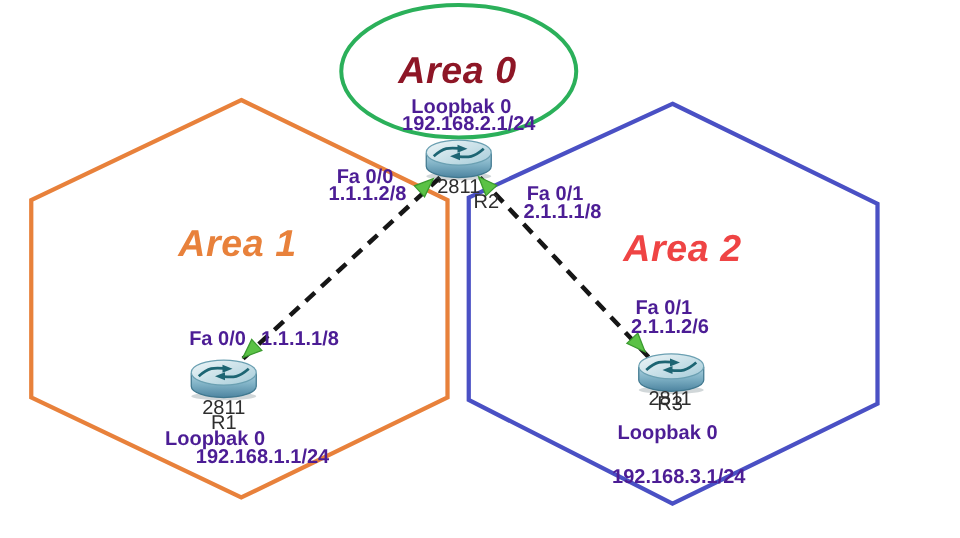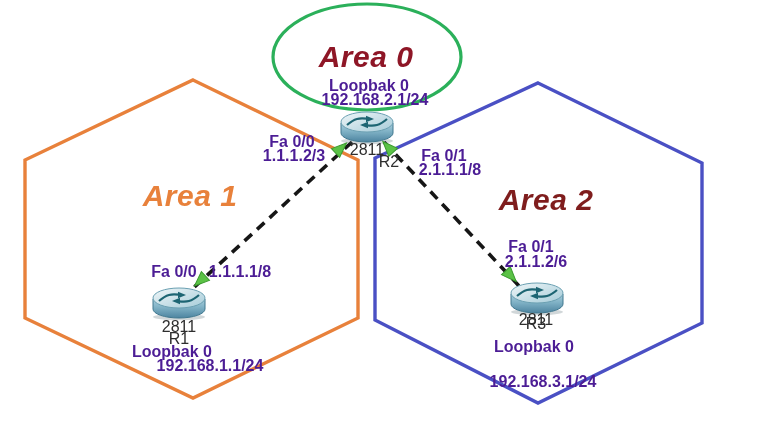--- a/index.html
+++ b/index.html
@@ -10,21 +10,21 @@
   .canvas svg{position:absolute;left:0;top:0;}
   .lbl{
     position:absolute;transform:translate(-50%,-50%);
     font-size:16px;font-weight:bold;color:#4c1d95;
     white-space:nowrap;text-align:center;line-height:14px;
   }
   .small{font-size:16px;font-weight:normal;color:#2e2e2e;}
   .area-title{font-size:30px;font-weight:bold;letter-spacing:.5px;font-style:italic;}
   .c-area0{color:#8E1626;}
   .c-area1{color:#E8813B;}
-  .c-area2{color:#7f1d1d;}
+  .c-area2{color:#ef4444;}
 </style>
 </head>
 <body>
 
 <div class="canvas">
 
   <svg width="768" height="430" viewBox="0 0 768 430">
     <defs>
       <linearGradient id="gBody" x1="0" y1="0" x2="0" y2="1">
         <stop offset="0" stop-color="#a9cedd"></stop>
@@ -74,21 +74,21 @@
   <div class="lbl area-title c-area0" style="left:366px;top:57px;">Area 0</div>
   <div class="lbl area-title c-area1" style="left:190px;top:196px;">Area 1</div>
   <div class="lbl area-title c-area2" style="left:546px;top:200px;">Area 2</div>
 
   <div class="lbl" style="left:369px;top:86px;">Loopbak 0</div>
   <div class="lbl" style="left:375px;top:100px;">192.168.2.1/24</div>
   <div class="lbl small" style="left:367px;top:150px;">2811</div>
   <div class="lbl small" style="left:368px;top:162px;padding-left:42px;">R2</div>
 
   <div class="lbl" style="left:292px;top:142px;">Fa 0/0</div>
-  <div class="lbl" style="left:294px;top:156px;">1.1.1.2/3</div>
+  <div class="lbl" style="left:294px;top:156px;">1.1.1.2/8</div>
   <div class="lbl" style="left:444px;top:156px;">Fa 0/1</div>
   <div class="lbl" style="left:450px;top:170px;">2.1.1.1/8</div>
 
   <div class="lbl" style="left:174px;top:272px;">Fa 0/0</div>
   <div class="lbl" style="left:240px;top:272px;text-align:right;">1.1.1.1/8</div>
 
   <div class="lbl" style="left:531px;top:247px;">Fa 0/1</div>
   <div class="lbl" style="left:536px;top:262px;">2.1.1.2/6</div>
 
   <div class="lbl small" style="left:179px;top:327px;">2811</div>

